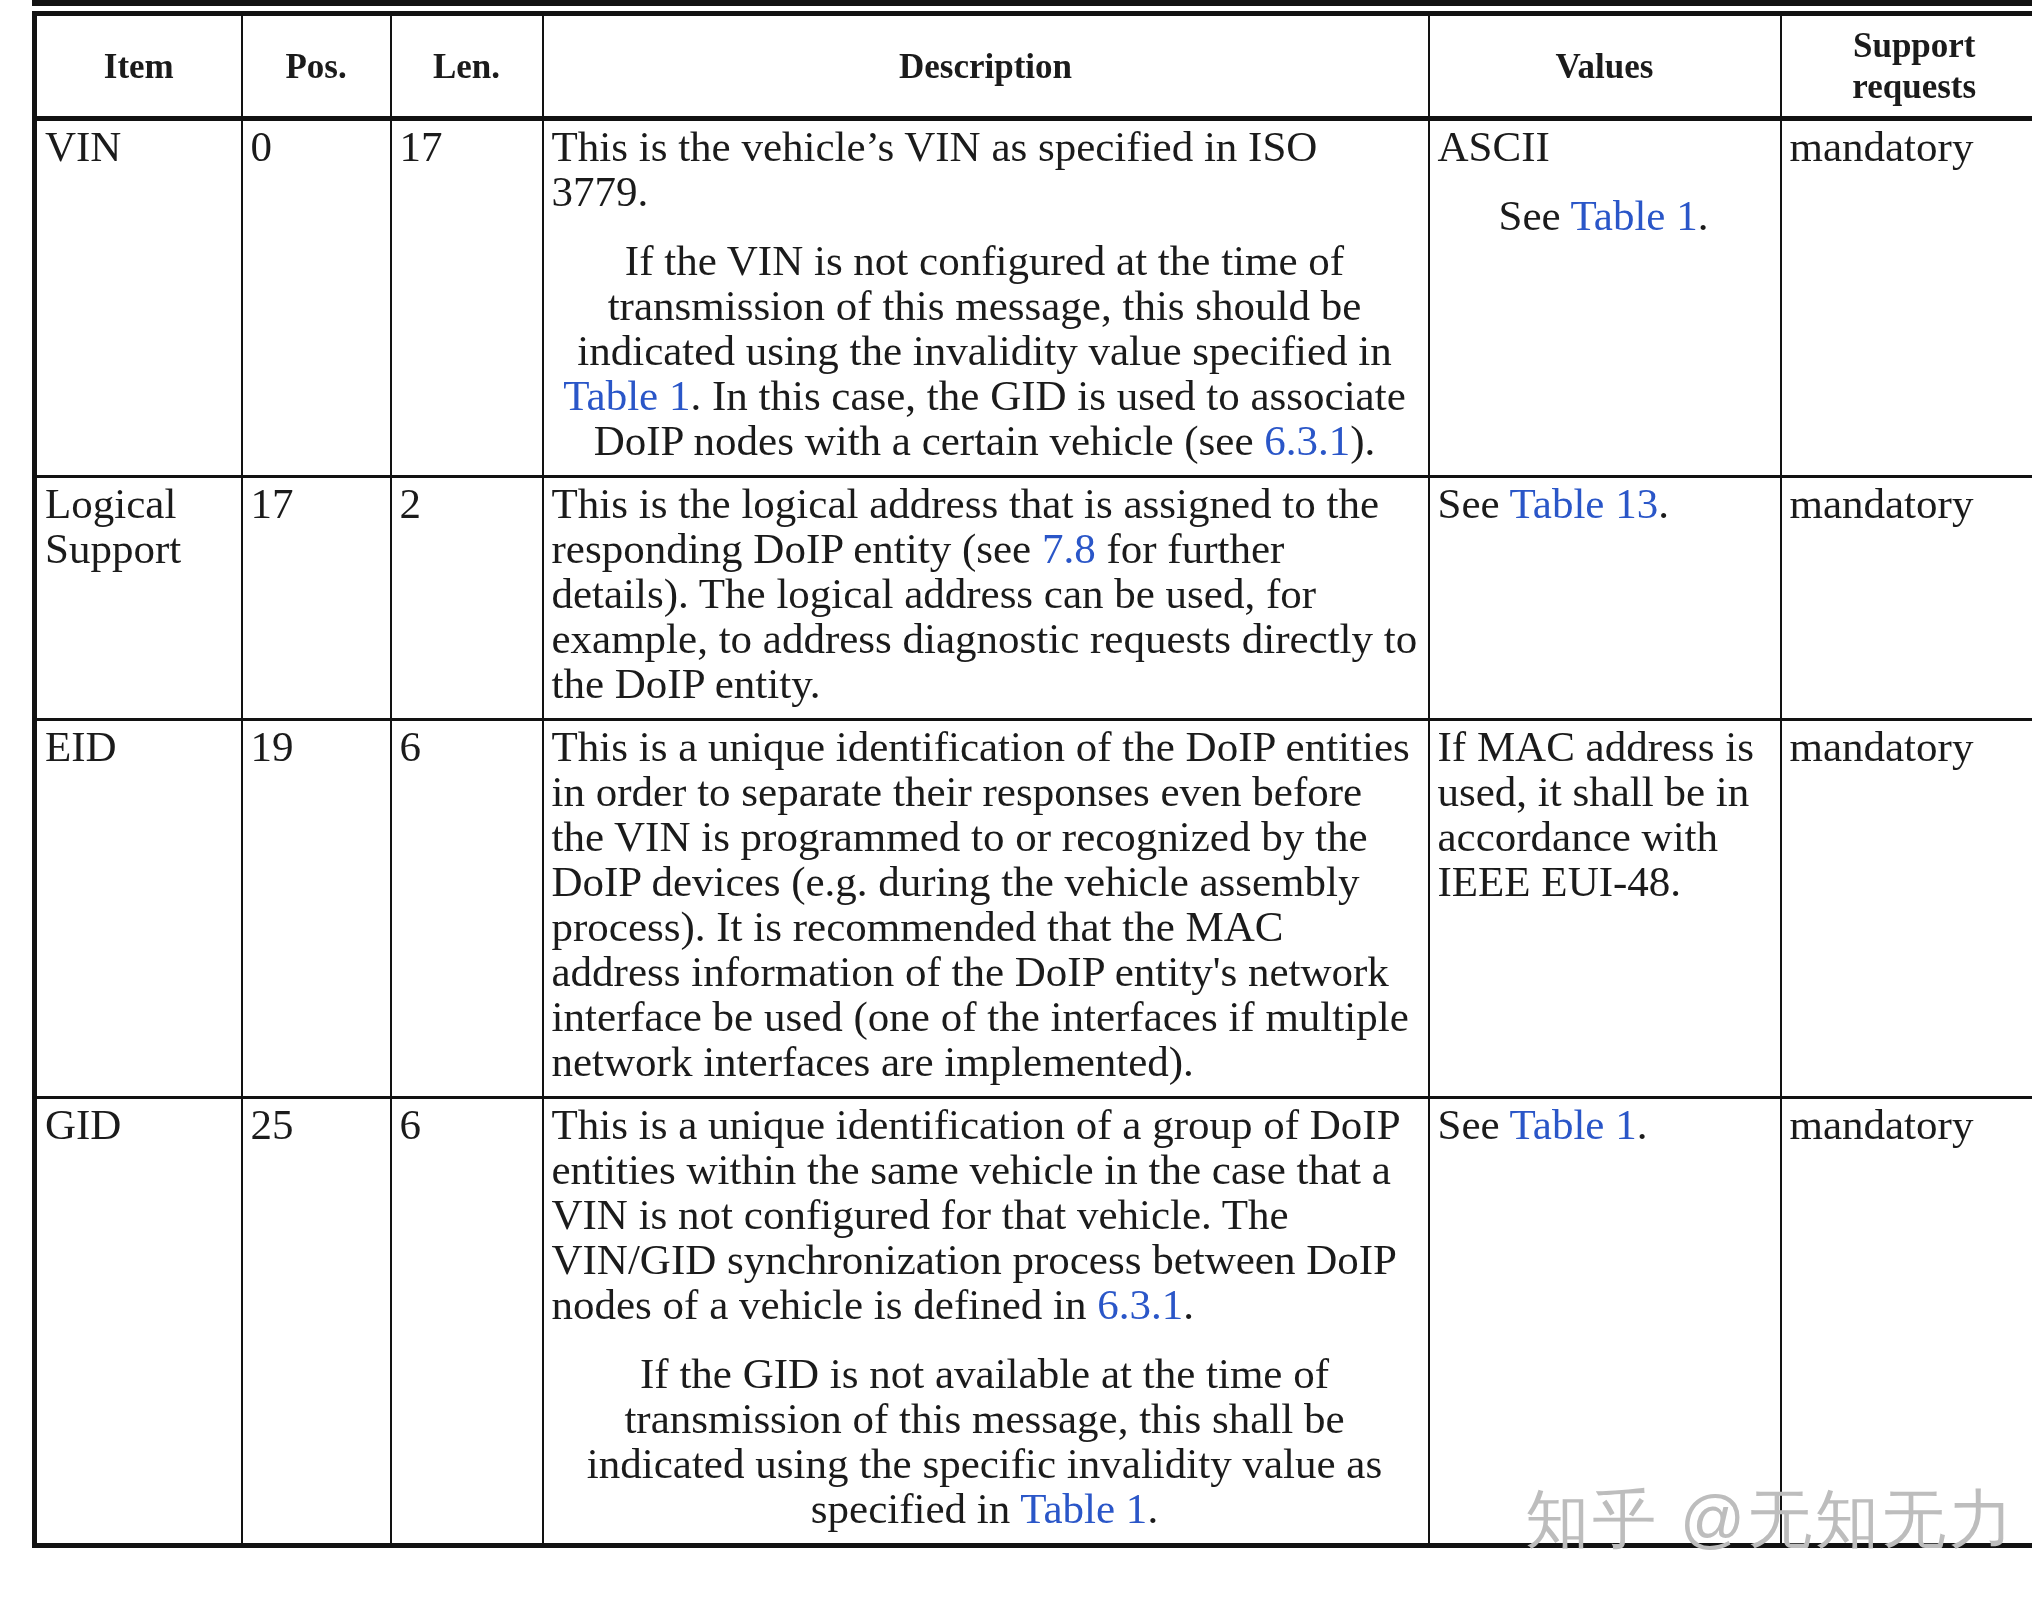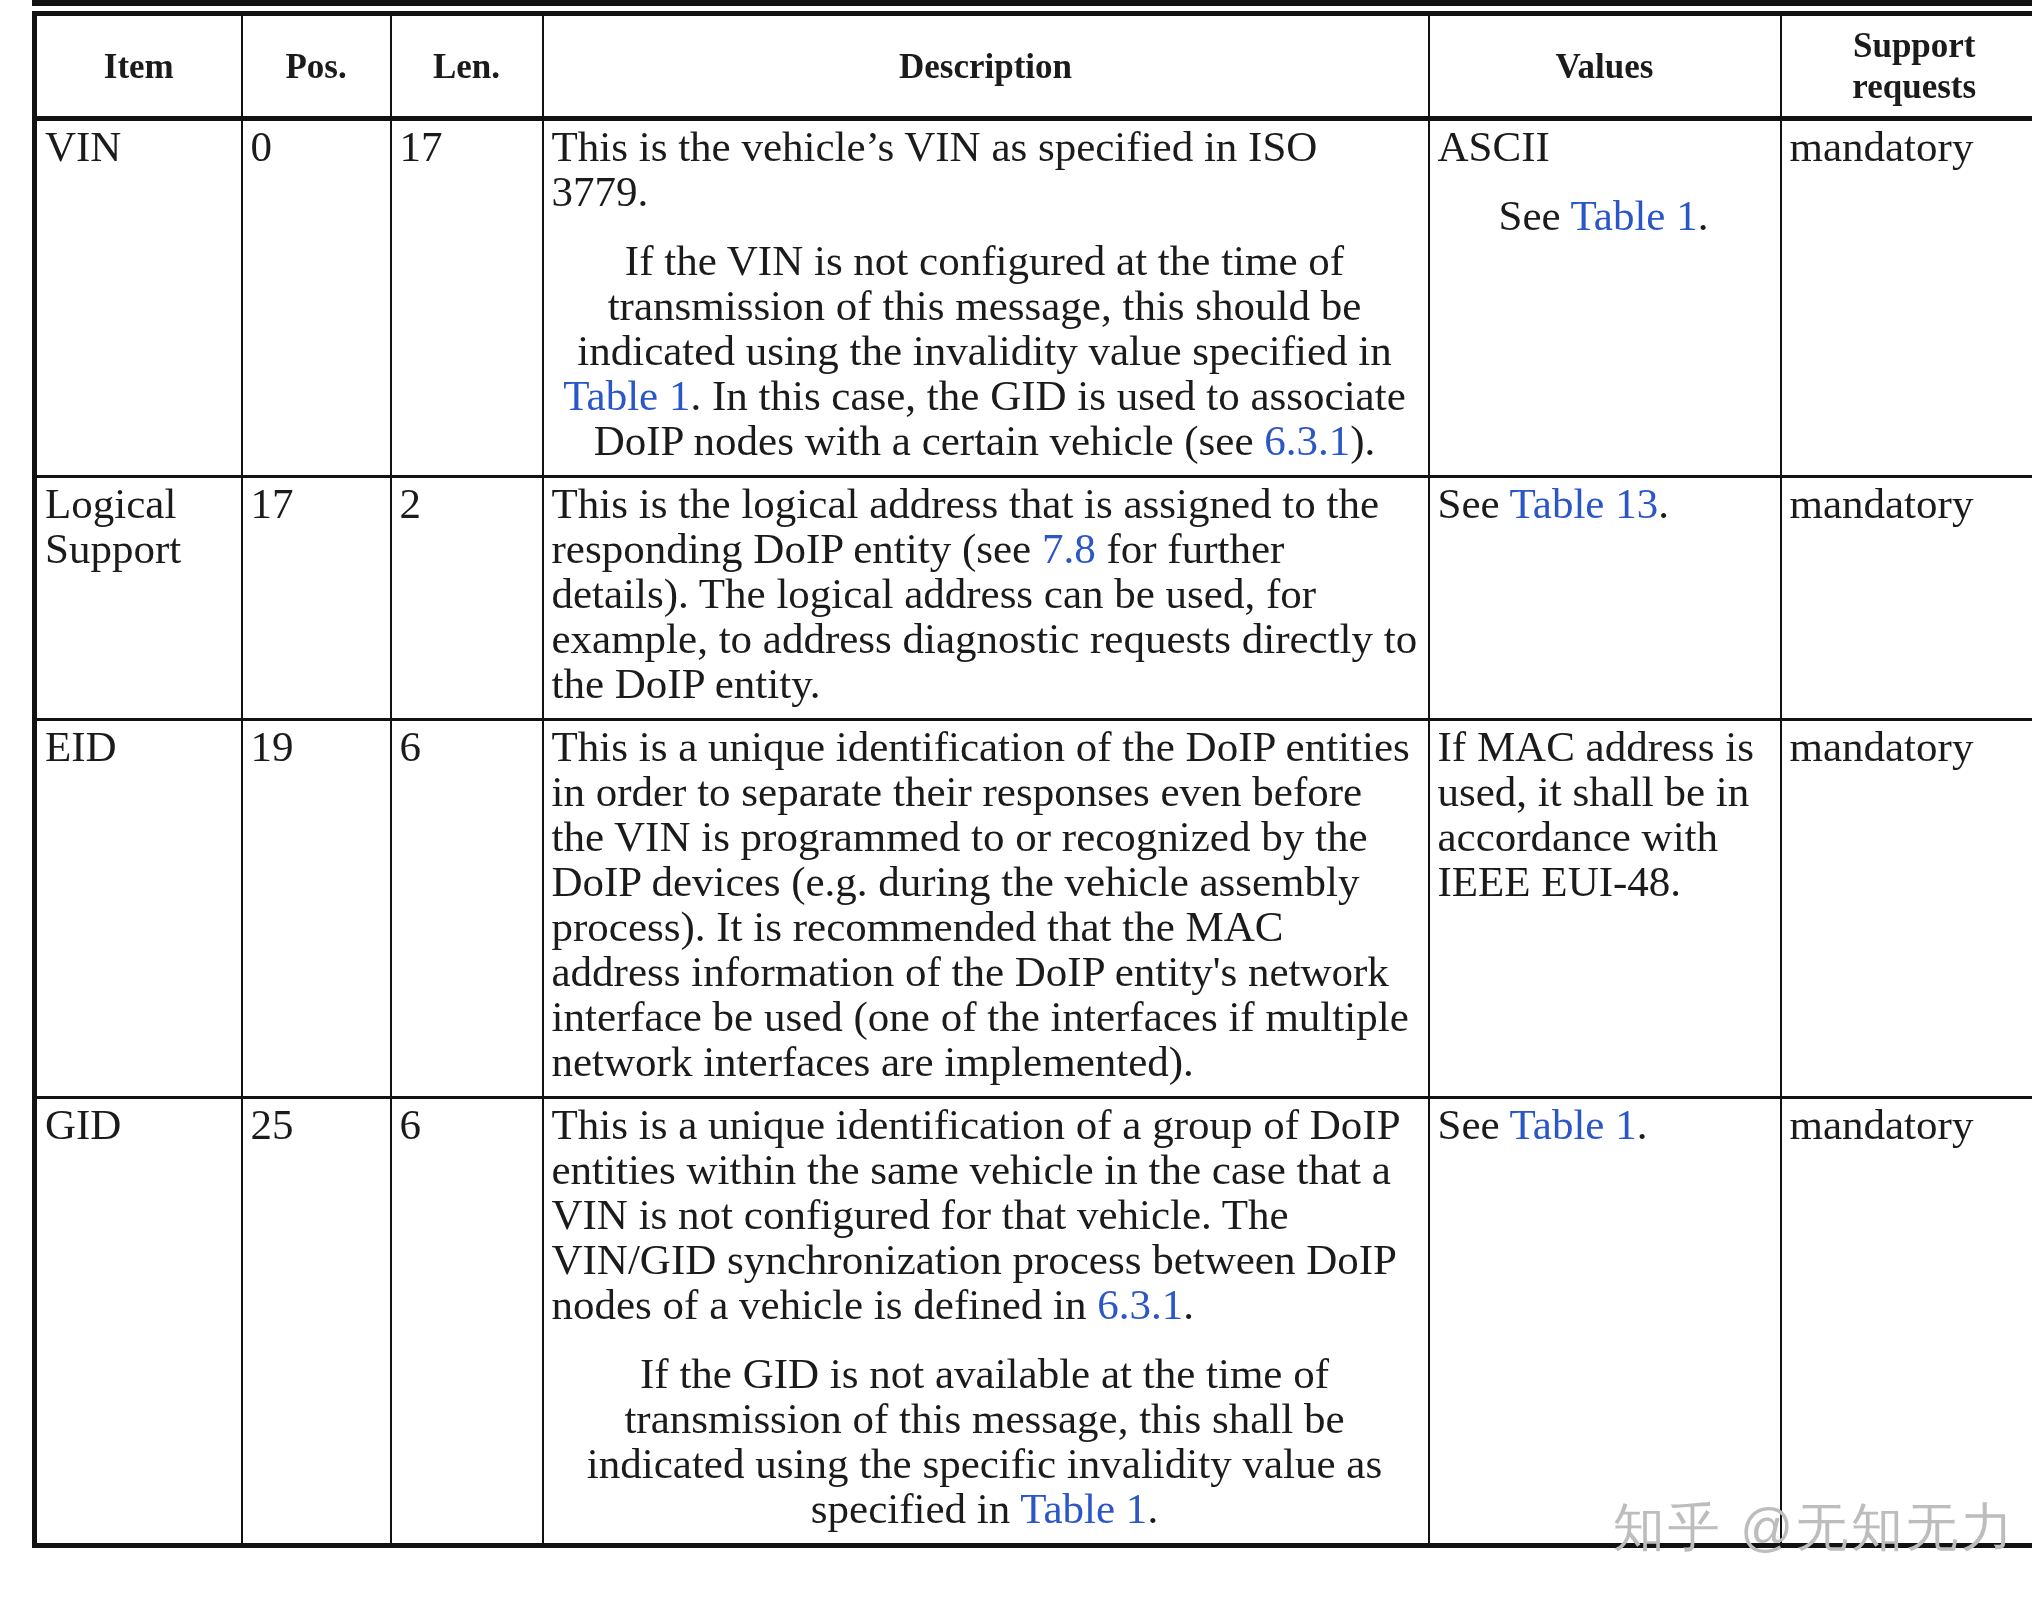--- a/index.html
+++ b/index.html
@@ -55,21 +55,21 @@
   .cell p + p { margin-top: 24px; text-align: center; }
   .link {
     color: var(--link, #2a56c8);
     cursor: pointer;
   }
   .watermark {
     position: absolute;
     right: 38px;
     bottom: 42px;
     font-family: "Liberation Sans", sans-serif;
-    font-size: 52px;
+    font-size: 64px;
     letter-spacing: 3px;
     color: var(--watermark, #bdbdbd);
     white-space: nowrap;
   }
 </style>
 </head>
 <body>
 
 <div class="page">
   <div class="top-rule"></div>

